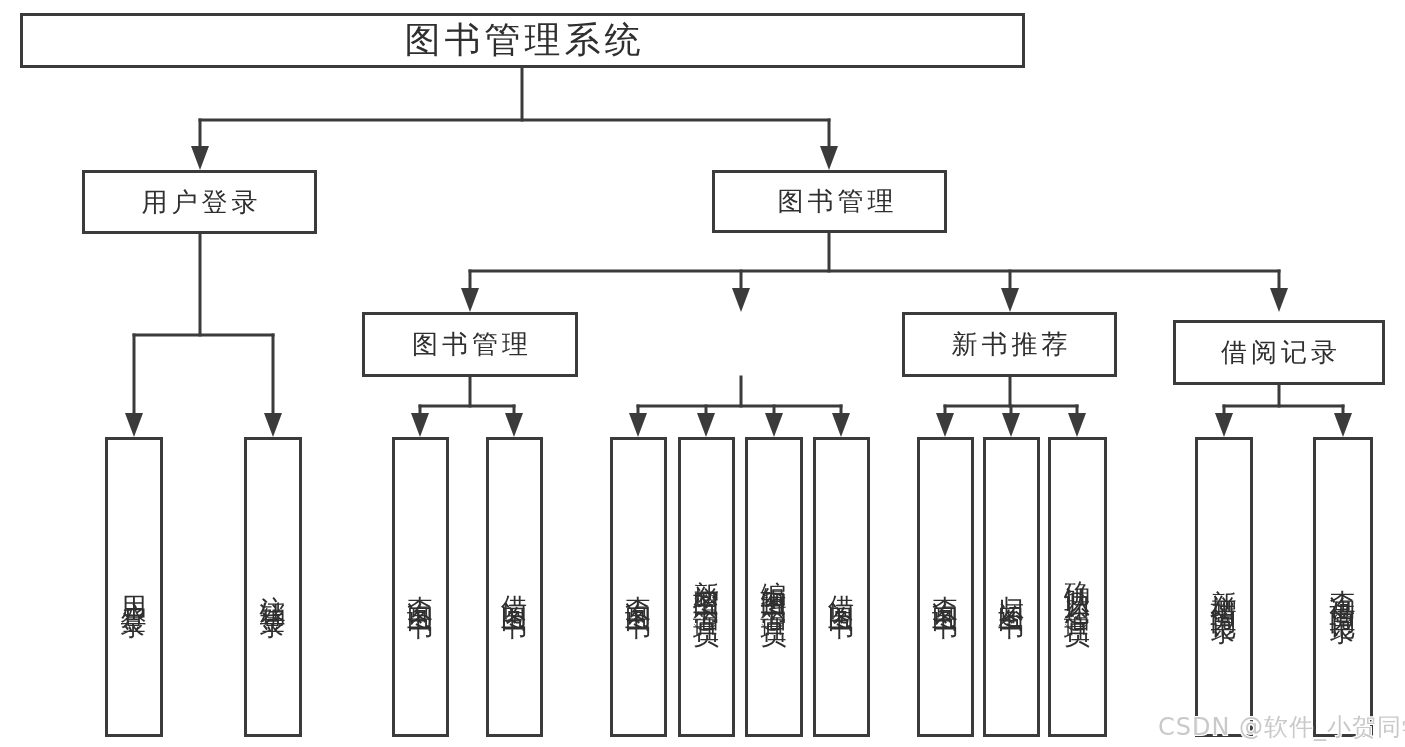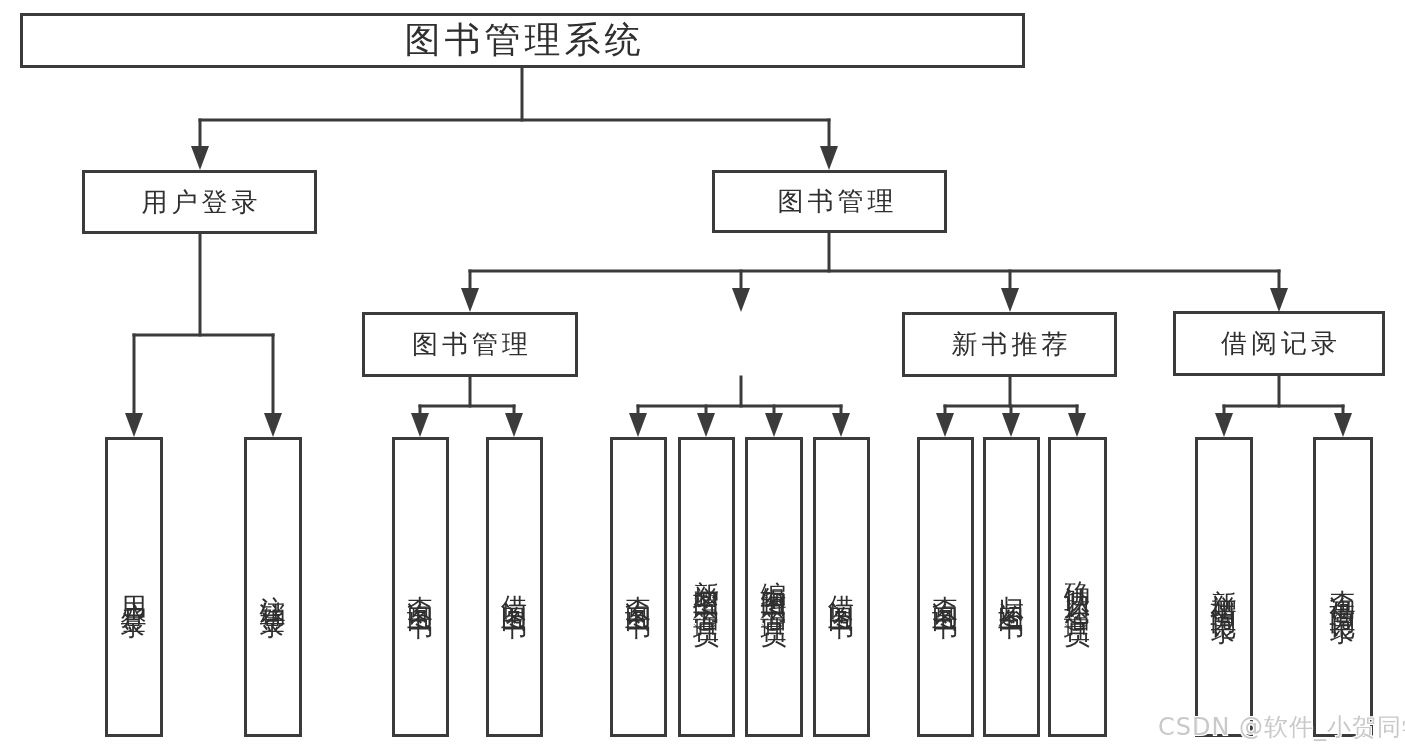--- a/index.html
+++ b/index.html
@@ -131,21 +131,21 @@
   <div class="node h" style="left:712px;top:170px;width:235px;height:63px;padding-left:12px;">
     <span>图书管理</span>
   </div>
 
   <div class="node h" style="left:362px;top:312px;width:216px;height:65px;">
     <span>图书管理</span>
   </div>
   <div class="node h" style="left:902px;top:312px;width:215px;height:65px;">
     <span>新书推荐</span>
   </div>
-  <div class="node h" style="left:1173px;top:311px;width:212px;height:65px;">
+  <div class="node h" style="left:1173px;top:320px;width:212px;height:65px;">
     <span>借阅记录</span>
   </div>
 
   <div class="node v" style="left:105px;top:437px;width:58px;height:300px;">
     <span>用户登录</span>
   </div>
   <div class="node v" style="left:244px;top:437px;width:58px;height:300px;">
     <span>注销登录</span>
   </div>
 

